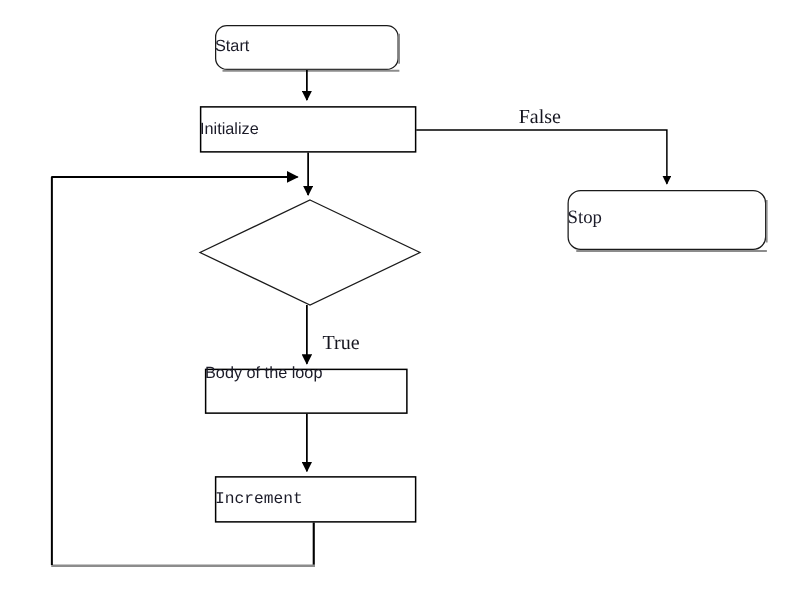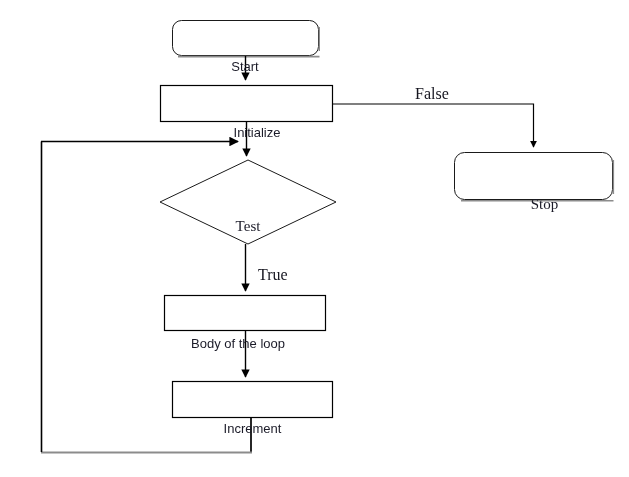--- a/index.html
+++ b/index.html
@@ -19,25 +19,23 @@
   }
   #flow-svg {
     position: absolute;
     top: 0;
     left: 0;
     width: 629px;
     height: 477px;
   }
   .node-label {
     position: absolute;
-    text-align: center;
     color: #1b1b28;
     white-space: nowrap;
     pointer-events: none;
-    margin-top: 30px;
   }
   .sans-label {
     font-family: "Liberation Sans", sans-serif;
     font-size: 13px;
   }
   .serif-label {
     font-family: "Liberation Serif", serif;
     font-size: 15px;
   }
   .edge-label {
@@ -89,25 +87,24 @@
     <path d="M 251 418 L 251 452" stroke="#000000" stroke-width="1.7" fill="none"></path>
     <path d="M 41 452.5 L 252 452.5" stroke="#8c8c8c" stroke-width="2" fill="none"></path>
     <path d="M 41.5 452 L 41.5 141.5" stroke="#000000" stroke-width="1.6" fill="none"></path>
     <path d="M 41 141.5 L 238 141.5" stroke="#000000" stroke-width="1.6" fill="none" marker-end="url(#arrow)"></path>
   </svg>
 
   <div class="node-label sans-label" style="left:172px; top:29px; width:146px;">Start</div>
 
   <div class="node-label sans-label" style="left:160px; top:95px; width:194px;">Initialize</div>
 
-  <div class="node-label serif-label" style="left:160px; top:188px; width:176px;">Test</div>
 
-  <div class="node-label sans-label" style="left:164px; top:306px; width:148px;">Body of the loop</div>
+  <div class="node-label sans-label" style="left:164px; top:290px; width:148px;">Body of the loop</div>
 
-  <div class="node-label sans-label" style="left:172px; top:391px; width:161px;">Increment</div>
+  <div class="node-label sans-label" style="left:172px; top:391px; width:161px;font-family:Liberation Mono, monospace;">Increment</div>
 
   <div class="node-label serif-label" style="left:454px; top:166px; width:181px;">Stop</div>
 
   <div class="edge-label" style="left:415px; top:85px;">False</div>
 
   <div class="edge-label" style="left:258px; top:266px;text-align:right;">True</div>
 
 </div>
 
 </body></html>

